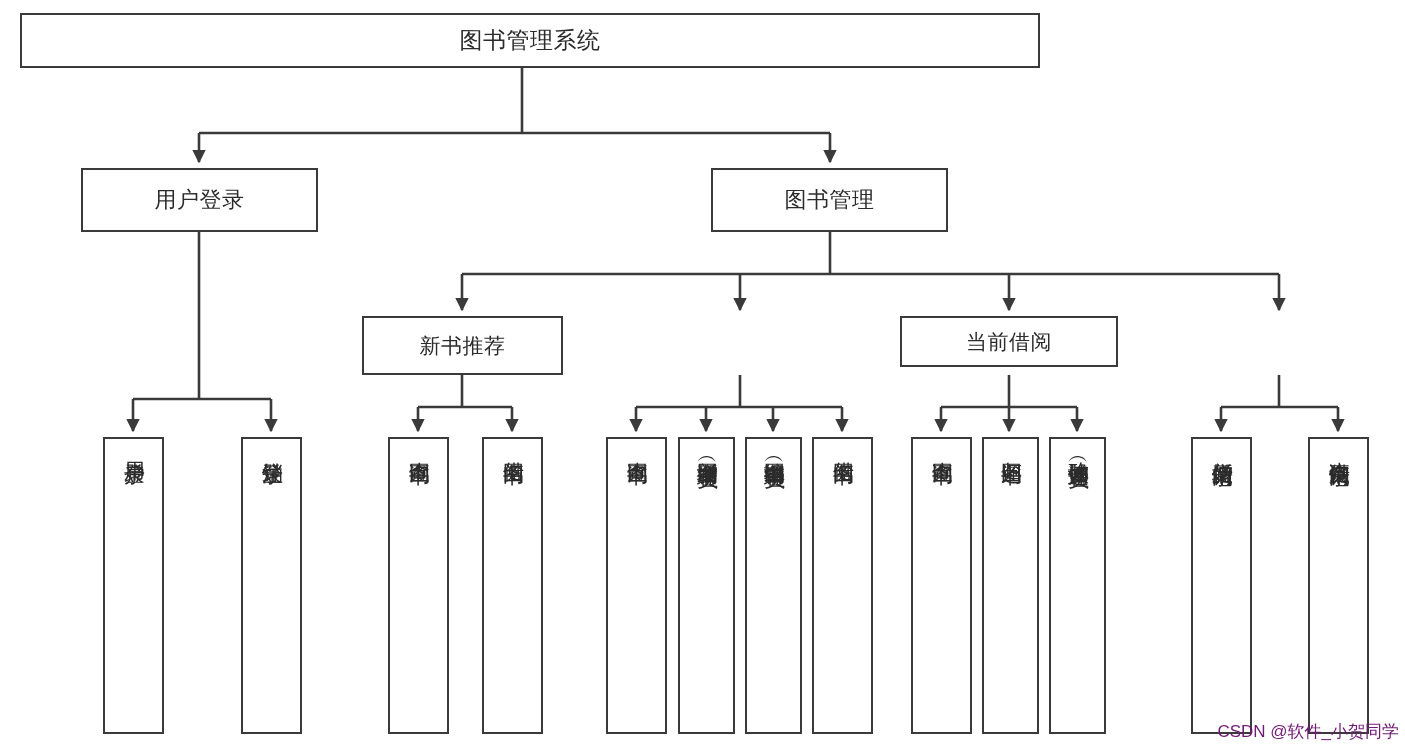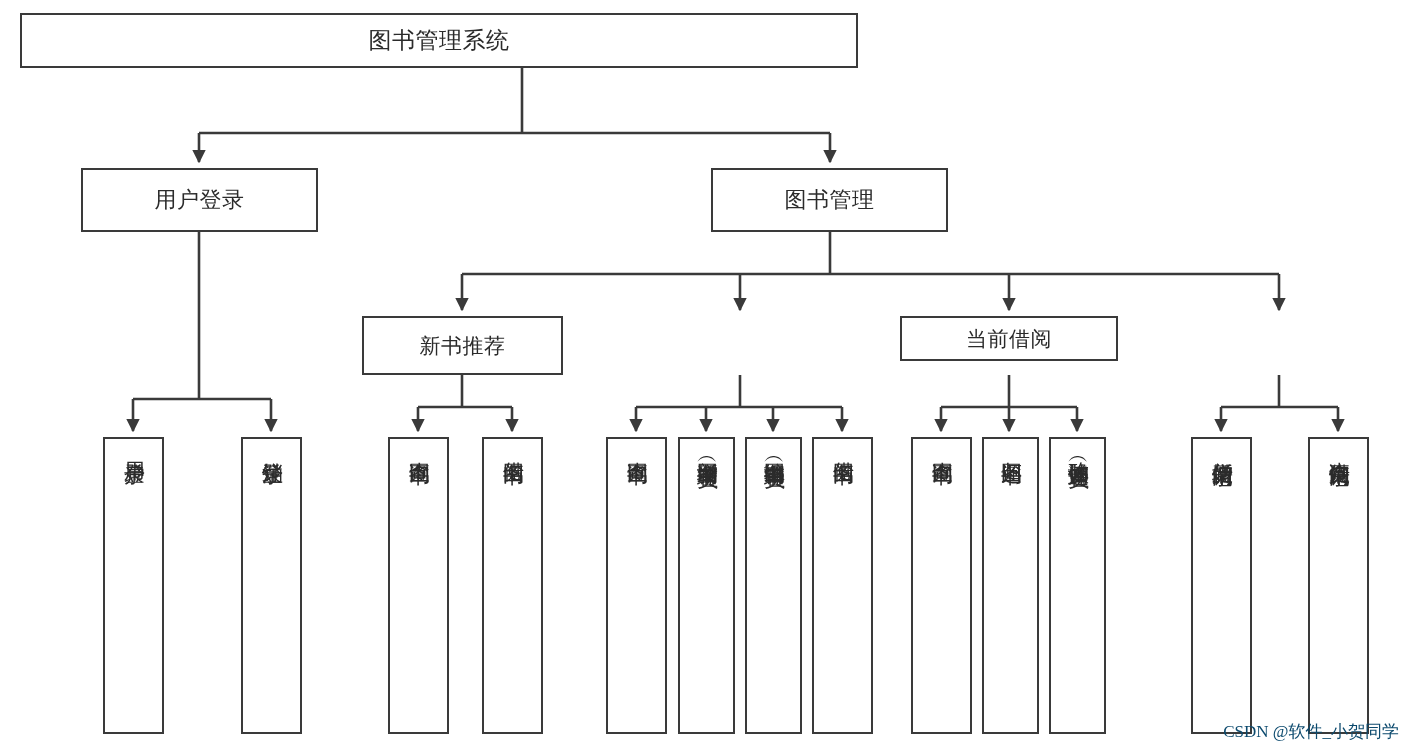--- a/index.html
+++ b/index.html
@@ -59,23 +59,23 @@
     text-orientation: upright;
     line-height: 1.04;
     letter-spacing: 1px;
     display: block;
   }
   .watermark {
     position: absolute;
     right: 6px;
     bottom: 4px;
     font-size: 17px;
-    color: #0c4a6e;
+    color: #701a75;
     white-space: nowrap;
-    font-family: Liberation Serif, serif;
+    font-family: Liberation Sans, sans-serif;
   }
 </style>
 </head>
 <body>
 
 <div id="canvas">
 
   <svg id="edges" viewBox="0 0 1405 747" width="1405" height="747" aria-hidden="true">
     <defs>
       <marker id="arrow" viewBox="0 0 10 10" refX="9" refY="5" markerWidth="5.2" markerHeight="5.2" orient="auto-start-reverse">
@@ -119,35 +119,35 @@
       <path d="M 1009 407 L 1009 431" marker-end="url(#arrow)"></path>
       <path d="M 1077 407 L 1077 431" marker-end="url(#arrow)"></path>
 
       <path d="M 1279 375 L 1279 407"></path>
       <path d="M 1221 407 L 1338 407"></path>
       <path d="M 1221 407 L 1221 431" marker-end="url(#arrow)"></path>
       <path d="M 1338 407 L 1338 431" marker-end="url(#arrow)"></path>
     </g>
   </svg>
 
-  <div class="node root" style="left:20px; top:13px; width:838px; height:55px;">
+  <div class="node root" style="left:20px; top:13px; width:1020px; height:55px;">
     <span>图书管理系统</span>
   </div>
 
   <div class="node branch" style="left:81px; top:168px; width:237px; height:64px;">
     <span>用户登录</span>
   </div>
   <div class="node branch" style="left:711px; top:168px; width:237px; height:64px;">
     <span>图书管理</span>
   </div>
 
   <div class="node sub" style="left:362px; top:316px; width:201px; height:59px;">
     <span>新书推荐</span>
   </div>
-  <div class="node sub" style="left:900px; top:316px; width:218px; height:45px;">
+  <div class="node sub" style="left:900px; top:316px; width:218px; height:51px;">
     <span>当前借阅</span>
   </div>
 
   <div class="node leaf" style="left:103px; top:437px; width:61px; height:297px;">
     <span class="vtext">用户登录</span>
   </div>
   <div class="node leaf" style="left:241px; top:437px; width:61px; height:297px;">
     <span class="vtext">注销登录</span>
   </div>
 

